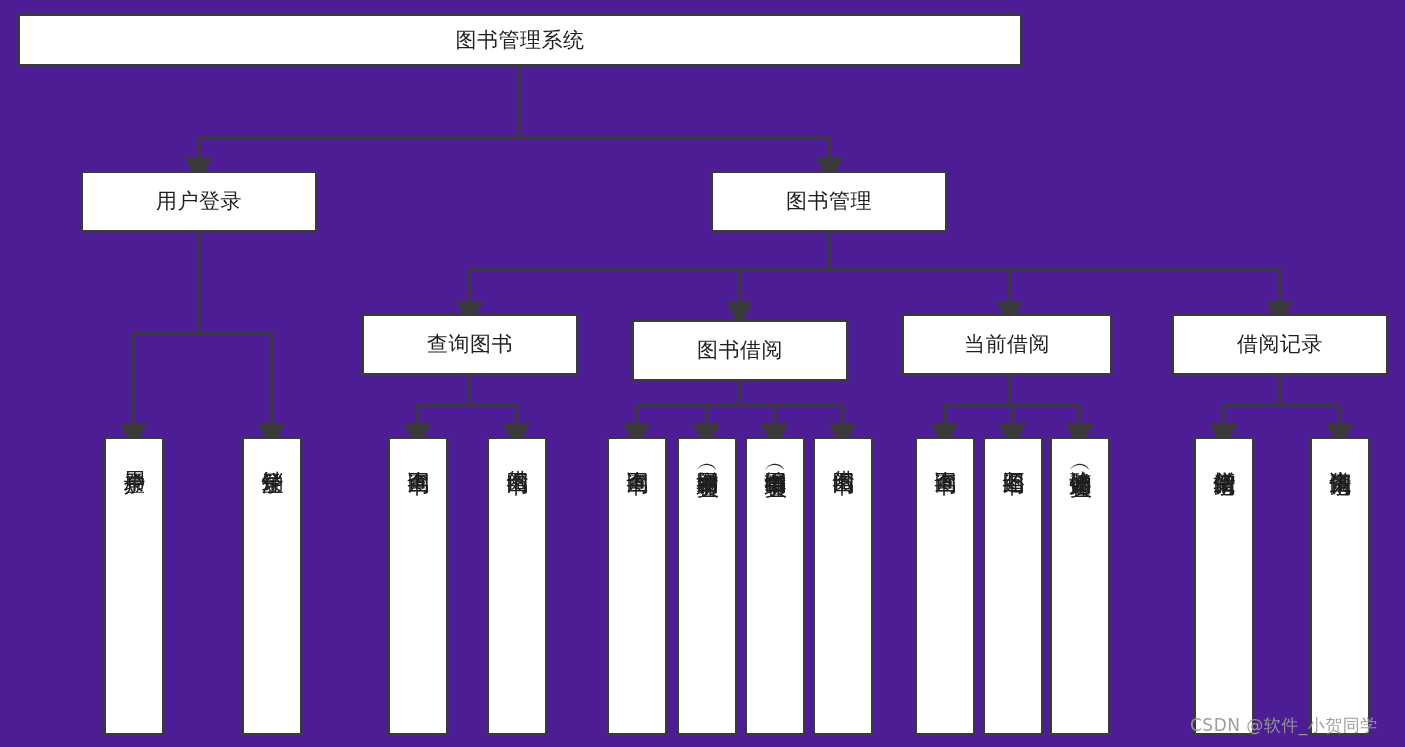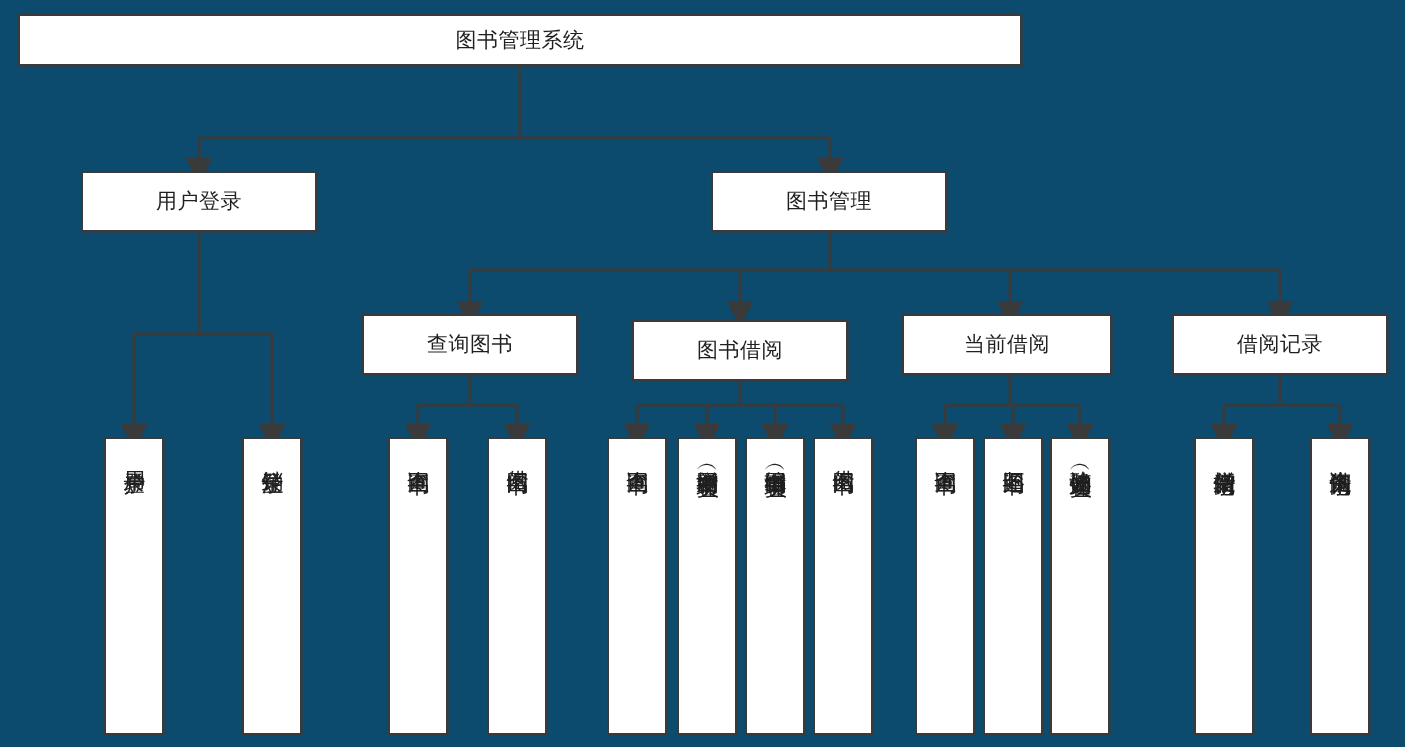--- a/index.html
+++ b/index.html
@@ -9,21 +9,21 @@
     background: #ffffff;
   }
   body {
     font-family: "DejaVu Sans", "Liberation Sans", sans-serif;
     color: #1a1a1a;
   }
   #canvas {
     position: relative;
     width: 1405px;
     height: 747px;
-    background: #0c4a6e;
+    background: #4c1d95;
     overflow: hidden;
   }
   #edges {
     position: absolute;
     left: 0;
     top: 0;
     width: 1405px;
     height: 747px;
     pointer-events: none;
   }
@@ -179,14 +179,15 @@
   <div class="node vertical" style="left:1050px; top:437px; width:60px; height:298px;">
     <span class="label">确认归还（管理员）</span>
   </div>
   <div class="node vertical" style="left:1194px; top:437px; width:60px; height:298px;">
     <span class="label">新增借阅记录</span>
   </div>
   <div class="node vertical" style="left:1310px; top:437px; width:60px; height:298px;">
     <span class="label">查询借阅记录</span>
   </div>
 
+  <div class="watermark" style="left:1190px; top:714px;">CSDN @软件_小贺同学</div>
 
 </div>
 
 </body></html>

